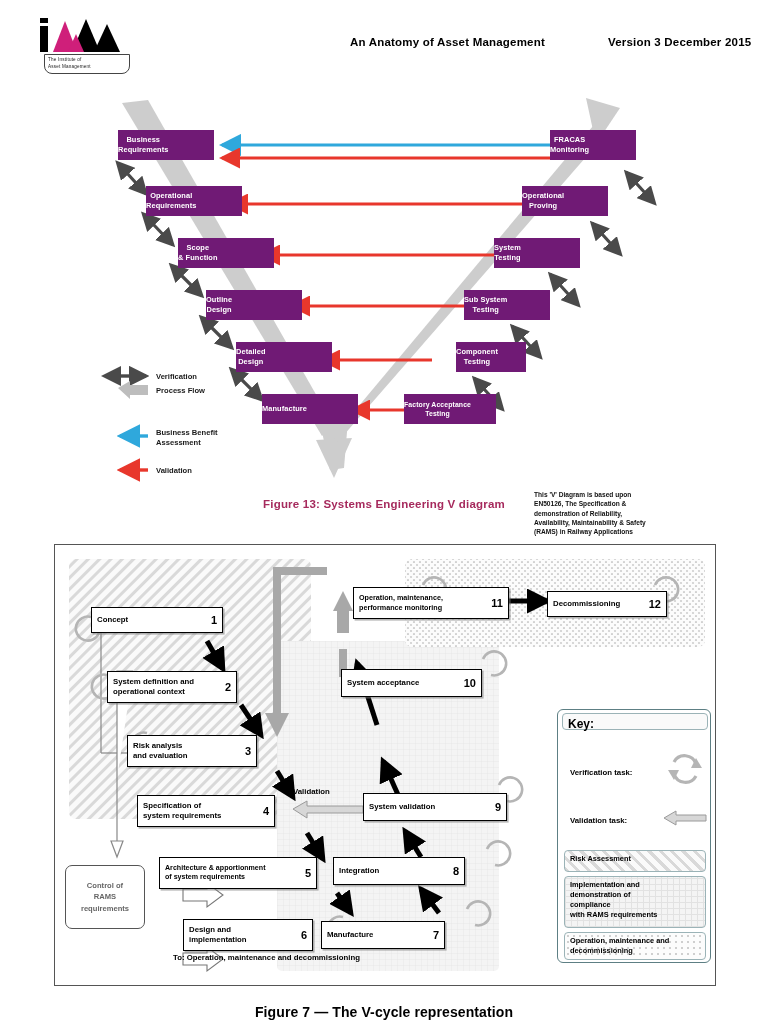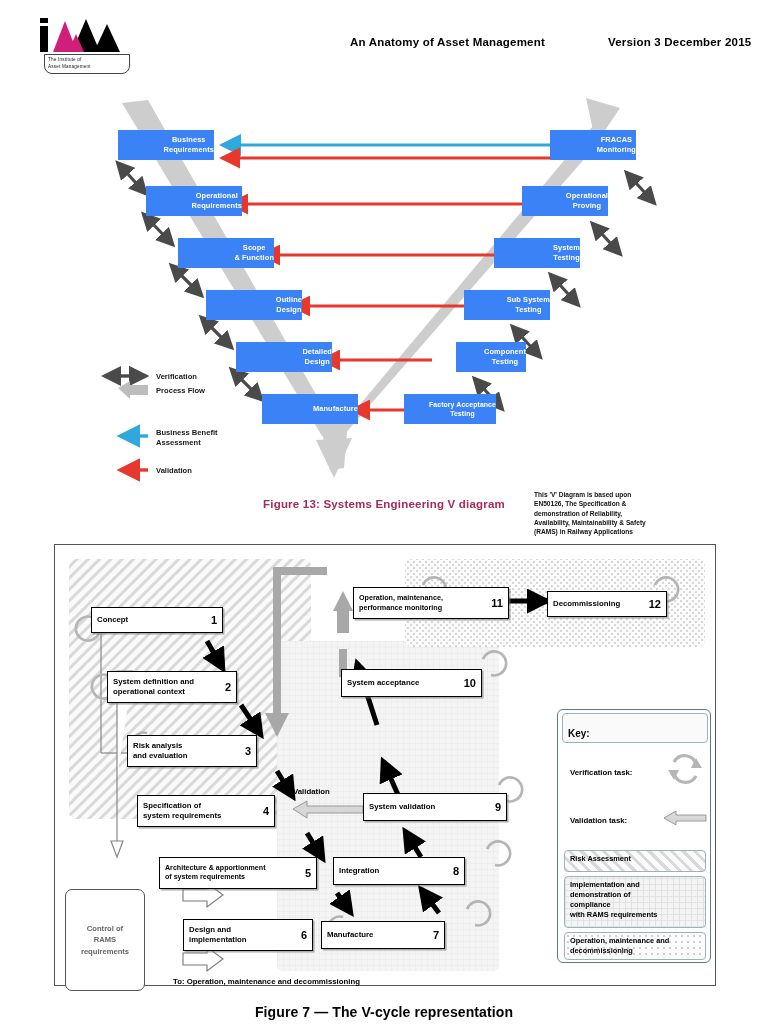--- a/index.html
+++ b/index.html
@@ -35,27 +35,27 @@
     font-size:11.5px; font-weight:bold; letter-spacing:.2px; color:#000;
     white-space:nowrap;
   }
 
   
   #fig13 { position:absolute; left:0; top:88px; width:768px; height:440px; }
   #fig13 svg { position:absolute; left:0; top:0; }
 
   .vbox {
     position:absolute;
-    background:#3b82f6;
+    background:#701a75;
     color:#ffffff;
     font-size:7.4px;
     font-weight:bold;
     line-height:1.32;
     text-align:center;
-    display:flex; align-items:center; justify-content:flex-end;
+    display:flex; align-items:center; justify-content:flex-start;
     letter-spacing:.1px;
     z-index:5;
   }
   .vbox span { display:block; }
 
   .legend-item {
     position:absolute;
     font-size:7.6px; font-weight:bold; color:#1a1a1a; line-height:1.3;
   }
 
@@ -107,32 +107,31 @@
     text-align:center;
     display:flex; align-items:center; justify-content:center;
     z-index:8;
   }
   #validation-label {
     position:absolute; font-size:7.8px; font-weight:bold; color:#000; z-index:9;
   }
   #to-ops-label {
     position:absolute; font-size:7.8px; font-weight:bold; color:#000; z-index:9;
     white-space:nowrap;
-    margin-top:24px;
   }
 
   
   #key-panel {
     position:absolute; left:502px; top:164px; width:154px; height:254px;
     border:1.2px solid #5d7f84; border-radius:6px; background:#fff; z-index:10;
   }
   #key-title-row {
     position:absolute; left:4px; top:3px; width:146px; height:17px;
     border:1px solid #9bb3b7; border-radius:4px; background:#fafafa;
-    font-size:10px; font-weight:bold; color:#000; padding:14px 5px;
+    font-size:12px; font-weight:bold; color:#000; padding:3px 5px;
   }
   .key-row {
     position:absolute; font-size:7.8px; font-weight:bold; color:#000;
   }
   .key-swatch {
     position:absolute; border:1px solid #9bb3b7; border-radius:4px;
     font-size:7.4px; font-weight:bold; color:#000; line-height:1.34;
     padding:3px 5px;
   }
 
@@ -468,21 +467,21 @@
     <div class="num">11</div>
   </div>
   <div class="cbox" style="left:492px; top:46px;  width:120px; height:26px;">
     <div class="txt">
         <div>Decommissioning</div>
       </div>
     <div class="num">12</div>
   </div>
 
 
-  <div id="control-box" style="left:10px; top:344px; width:80px; height:102px;">
+  <div id="control-box" style="left:10px; top:320px; width:80px; height:64px;">
     <div>
       <div>Control  of</div>
       <div>RAMS</div>
       <div>requirements</div>
     </div>
   </div>
 
   <div id="validation-label" style="left:238px; top:242px;">Validation</div>
   <div id="to-ops-label" style="left:118px; top:408px;">To: Operation, maintenance and decommissioning</div>
 

